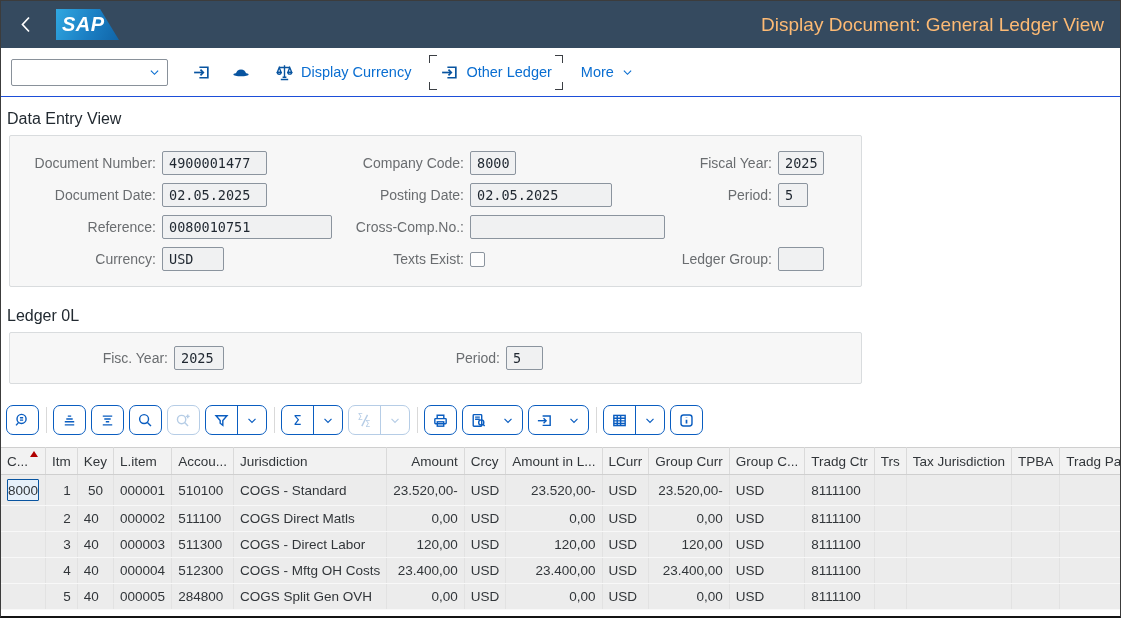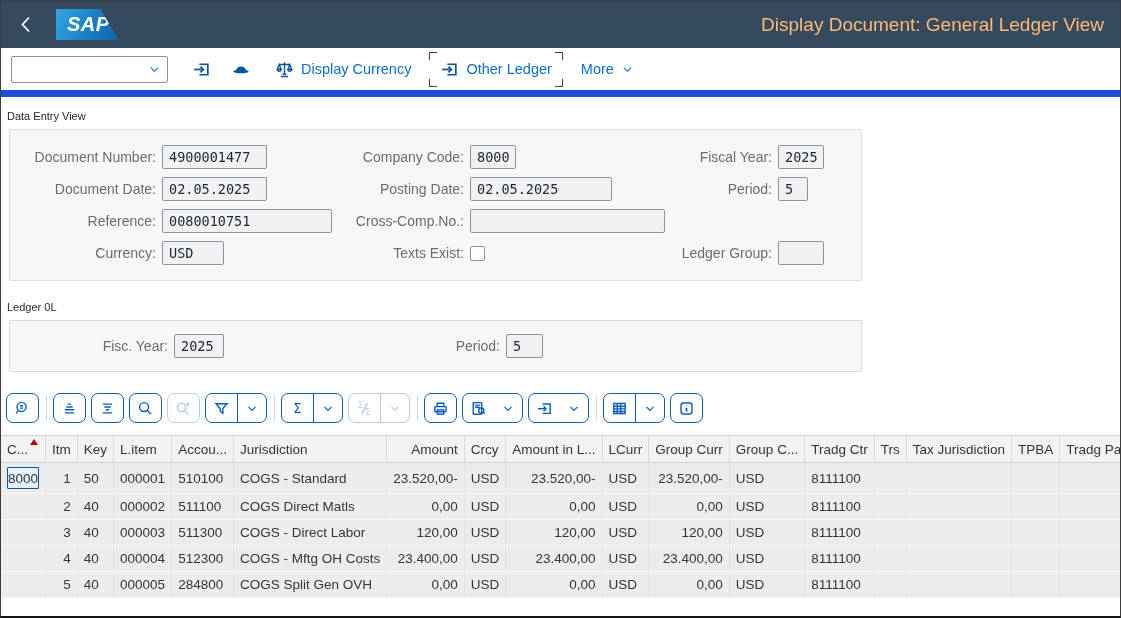--- a/index.html
+++ b/index.html
@@ -18,27 +18,27 @@
   }
   .back-btn { width:26px; height:30px; display:flex; align-items:center; justify-content:center; cursor:pointer; }
   .sap-logo {
     margin-left:17px; width:63px; height:31px; position:relative;
     background:linear-gradient(115deg,#30a7e0 0%,#1b7fc4 55%,#1065a8 100%);
     clip-path:polygon(0 0, 70% 0, 100% 100%, 0 100%);
     display:flex; align-items:center;
   }
   .sap-logo span {
     font-style:italic; font-weight:bold; font-size:20px; letter-spacing:0.5px;
-    color:#fff; padding-left:11px; line-height:31px;
+    color:#fff; padding-left:6px; line-height:31px;
   }
   .shell-title { margin-left:auto; font-size:19px; color:#fdba74; padding-right:6px; white-space:nowrap; }
 
   
   .app-toolbar {
-    height:49px; background:#fff; border-bottom:7px solid #1d4ed8;
+    height:49px; background:#fff; border-bottom:1px solid #1d4ed8;
     display:flex; align-items:center; padding:0 10px;
   }
   .tx-combobox {
     width:157px; height:27px; border:1px solid #89919a; border-radius:2px;
     display:flex; align-items:center; background:#fff; padding:0 6px 0 8px;
   }
   .tx-combobox input {
     border:none; outline:none; flex:1; min-width:0; font-size:13px;
     font-family:"Liberation Sans",sans-serif; background:transparent;
   }
@@ -51,21 +51,21 @@
       linear-gradient(#3b3f44,#3b3f44), linear-gradient(#3b3f44,#3b3f44),
       linear-gradient(#3b3f44,#3b3f44), linear-gradient(#3b3f44,#3b3f44),
       linear-gradient(#3b3f44,#3b3f44), linear-gradient(#3b3f44,#3b3f44),
       linear-gradient(#3b3f44,#3b3f44), linear-gradient(#3b3f44,#3b3f44);
     background-position:0 0,0 0,100% 0,100% 0,0 100%,0 100%,100% 100%,100% 100%;
     background-size:8px 1px,1px 8px,8px 1px,1px 8px,8px 1px,1px 8px,8px 1px,1px 8px;
     background-repeat:no-repeat;
   }
 
   
-  .section-title { font-size:11px; color:#222a31; margin:13px 0 7px 6px; }
+  .section-title { font-size:16px; color:#222a31; margin:13px 0 7px 6px; }
   .panel {
     margin-left:8px; width:853px; background:#f7f7f7;
     border:1px solid #d9dcde; border-radius:2px; padding:11px 0 11px 0;
   }
   .frow { position:relative; height:32px; }
   .fgroup { position:absolute; top:0; height:100%; display:flex; align-items:center; gap:6px; }
   .g1 { left:0; }   .g1 .lbl { width:146px; }
   .g2 { left:220px; } .g2 .lbl { width:234px; }
   .g3 { left:520px; } .g3 .lbl { width:242px; }
   .gl1 { left:0; }   .gl1 .lbl { width:158px; }
@@ -413,21 +413,21 @@
             <th style="width: 44px; text-align: left;">TPBA</th>
             <th style="width: 120px; text-align: left;">Tradg Part</th>
           </tr>
         </thead>
       <tbody>
           <tr>
             <td class="cell-selected" style="text-align: left;">
               <div class="sel-box">8000</div>
             </td>
             <td style="text-align: right;">1</td>
-            <td style="text-align: left; margin-left: 29px;">50</td>
+            <td style="text-align: center; margin-left: 29px;">50</td>
             <td style="text-align: left;">000001</td>
             <td style="text-align: left;">510100</td>
             <td style="text-align: left;">COGS - Standard</td>
             <td style="text-align: right;">23.520,00-</td>
             <td style="text-align: left;">USD</td>
             <td style="text-align: right;">23.520,00-</td>
             <td style="text-align: left;">USD</td>
             <td style="text-align: right;">23.520,00-</td>
             <td style="text-align: left;">USD</td>
             <td style="text-align: left;">8111100</td>

